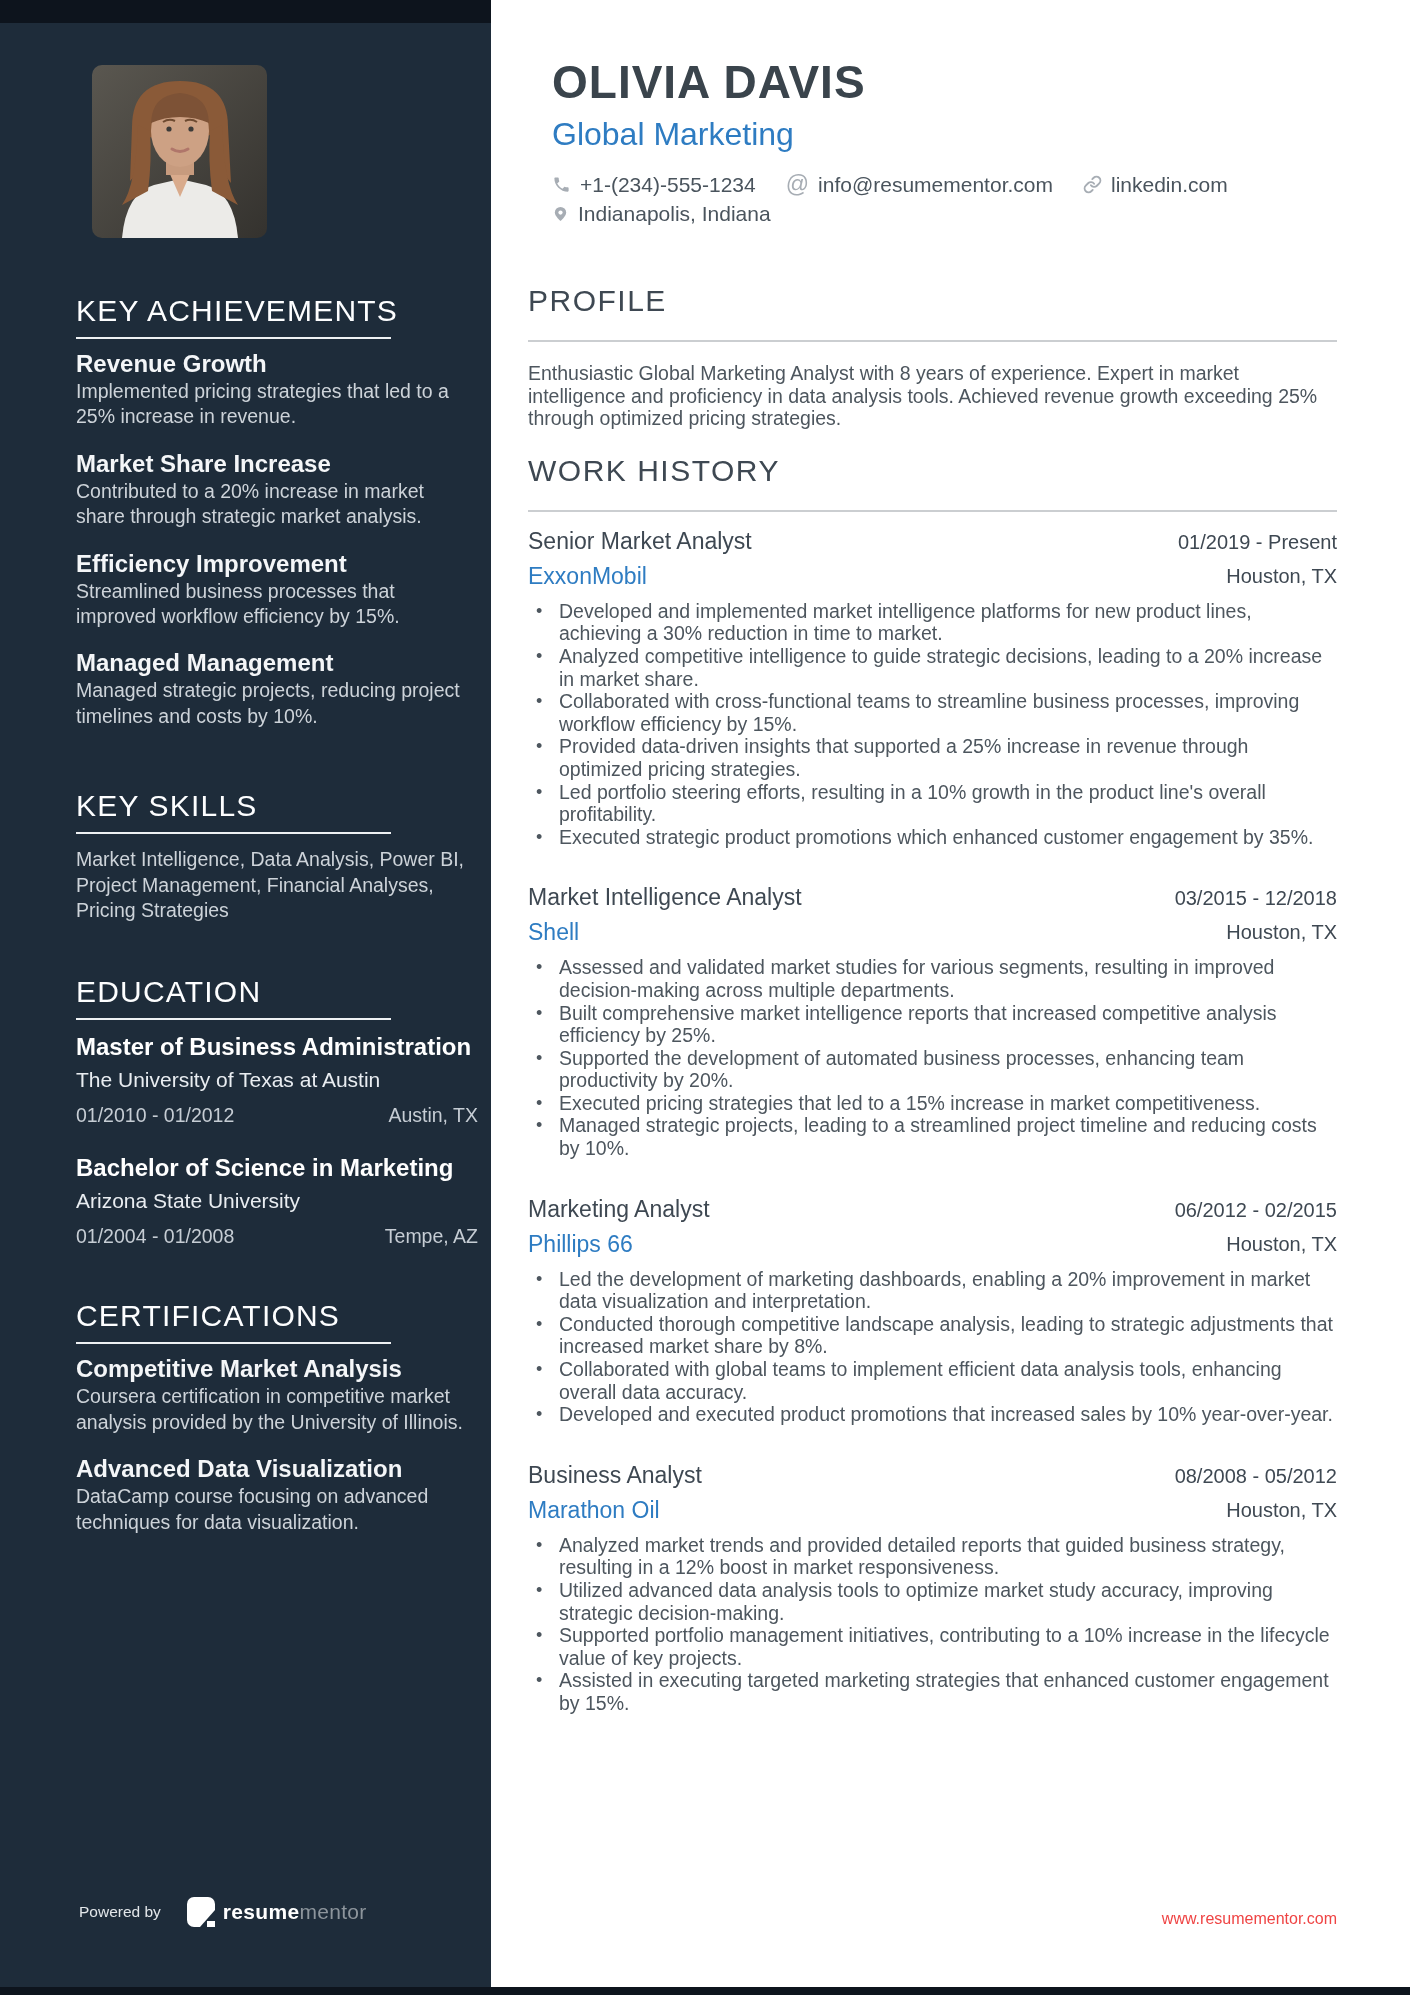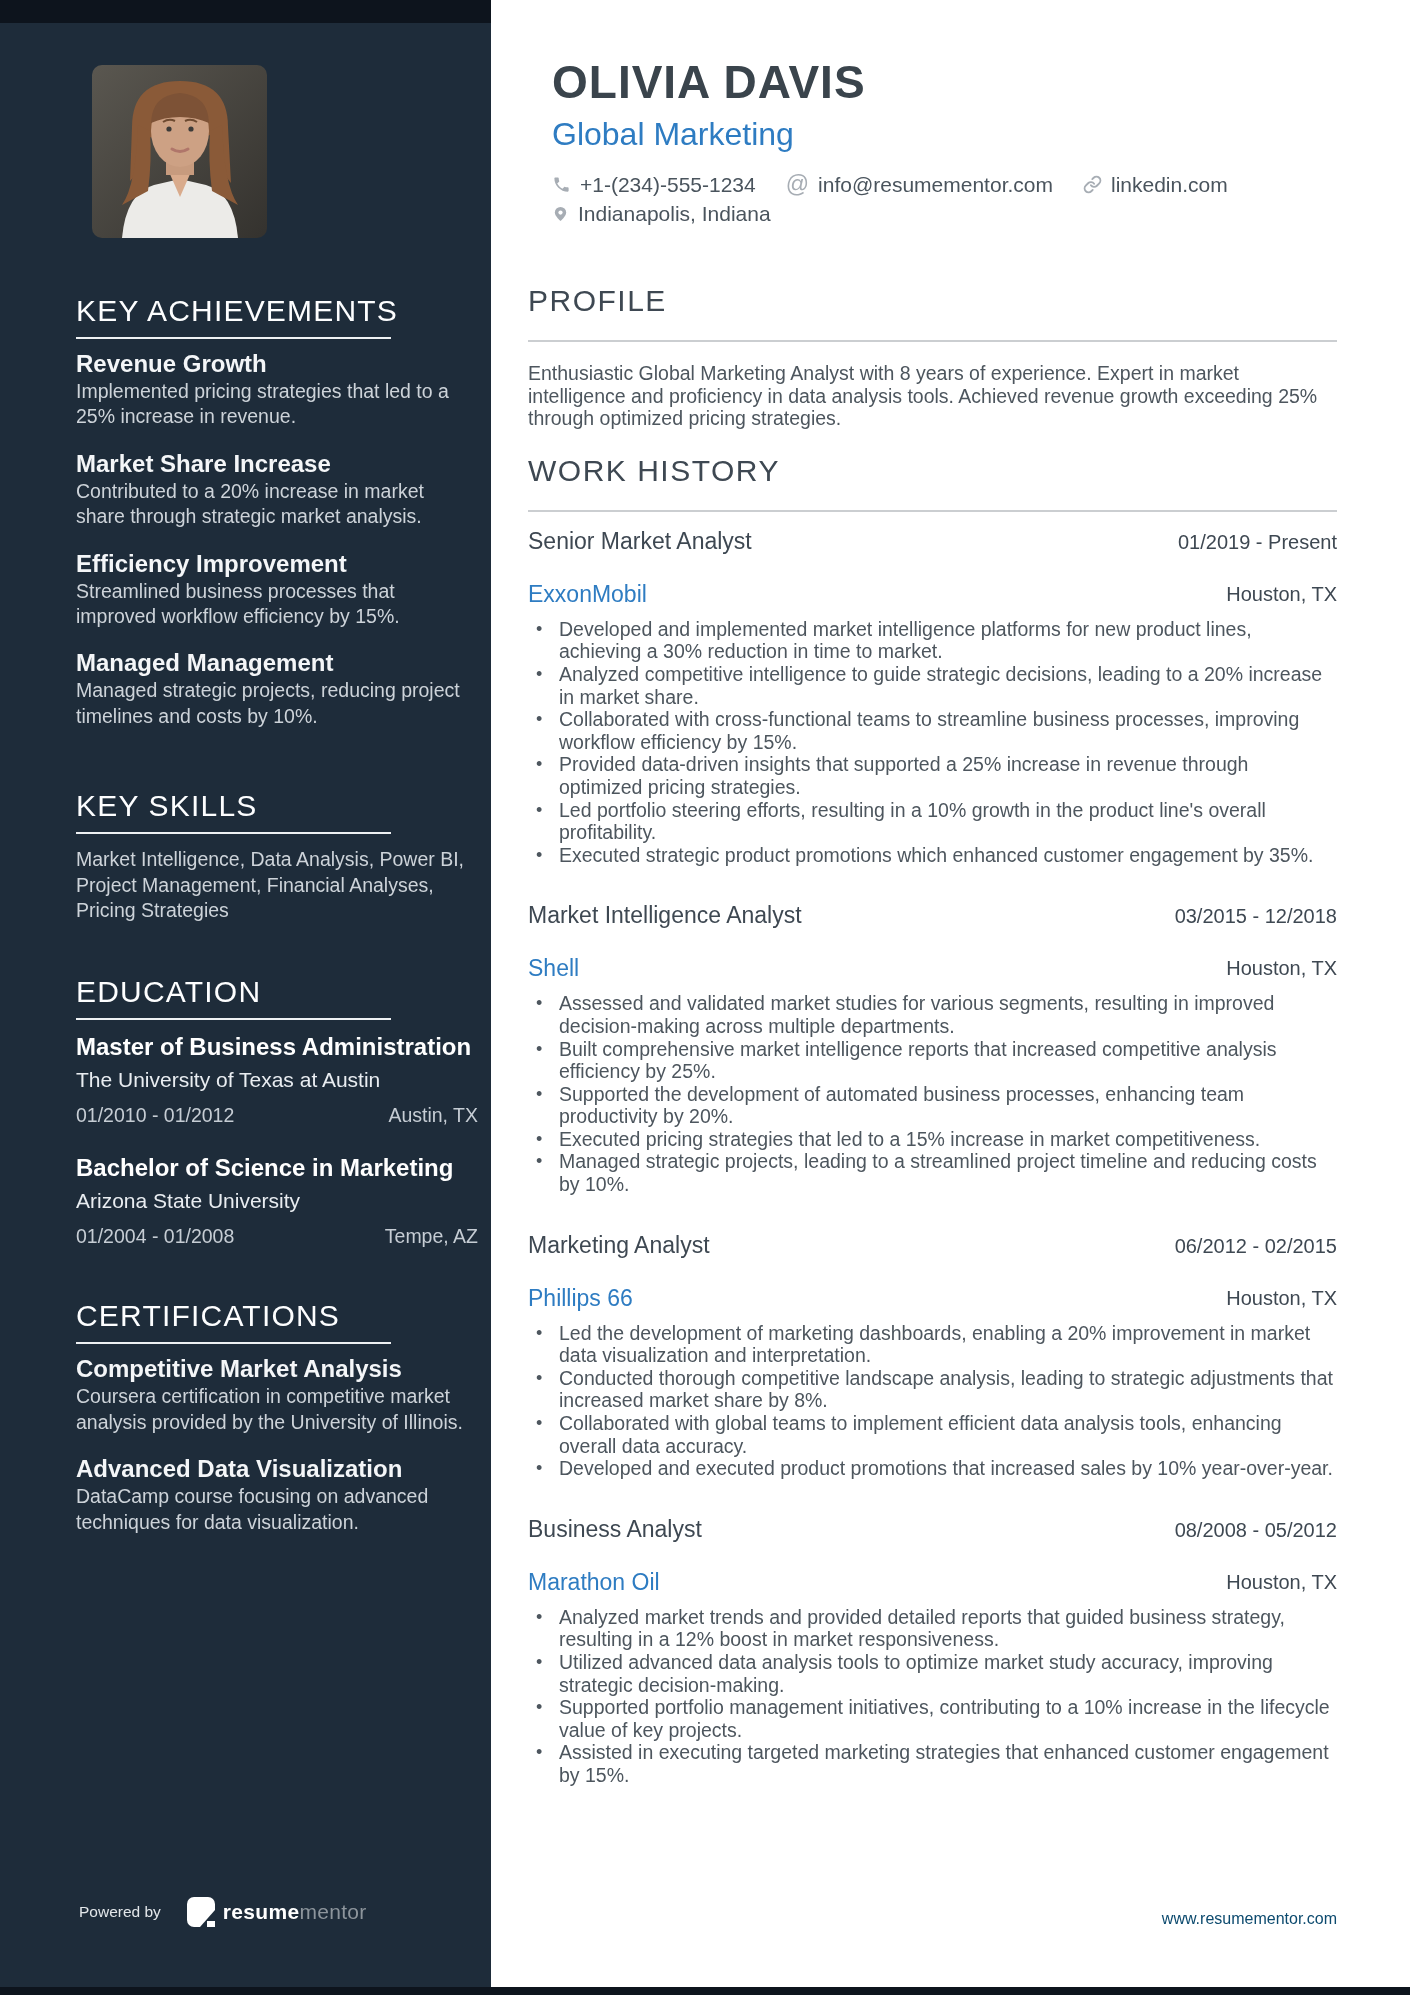--- a/index.html
+++ b/index.html
@@ -41,34 +41,34 @@
   .at-glyph{font-size:23px;color:#a7adb4;}
   .main-h2{margin:0;font-size:30px;line-height:34px;font-weight:500;letter-spacing:1.5px;color:#3e4852;}
   .h2-profile{margin-top:56px;}
   .h2-work{margin-top:24px;}
   .main-rule{height:2px;background:#cbced1;border:0;margin:22px 0 0 0;width:809px;}
   .profile-text{margin:20px 0 0 0;font-size:19.5px;line-height:22.6px;color:#4d565e;}
   .job{margin-top:14px;margin-bottom:34px;}
   .job-top{display:flex;justify-content:space-between;align-items:baseline;line-height:30px;}
   .job-title{font-size:23px;font-weight:500;color:#3e4852;}
   .job-dates{font-size:20px;color:#3e4852;}
-  .job-sub{display:flex;justify-content:space-between;align-items:center;margin-top:22px;line-height:30px;}
+  .job-sub{display:flex;justify-content:space-between;align-items:center;margin-top:4px;line-height:30px;}
   .job-company{font-size:23px;font-weight:500;color:#2e7cc2;}
   .job-loc{font-size:20px;color:#3e4852;}
   .job ul{margin:9px 0 0 0;padding:0;list-style:none;}
   .job li{position:relative;padding-left:31px;font-size:19.5px;line-height:22.6px;color:#4d565e;}
   .job li::before{content:"•";position:absolute;left:8px;top:0;font-size:18px;color:#4d565e;}
   
   .foot-left{position:absolute;left:79px;top:1897px;display:flex;align-items:center;gap:14px;}
   .powered{font-size:15.5px;color:#e3e7ea;}
   .brand{display:flex;align-items:center;gap:8px;margin-left:12px;}
   .brand-text{font-size:21px;letter-spacing:0.3px;}
   .brand-bold{font-weight:700;color:#ffffff;margin-top:39px;}
   .brand-light{font-weight:400;color:#8d959c;}
-  .foot-right{position:absolute;right:73px;top:1910px;font-size:16px;color:#0c4a6e;}
+  .foot-right{position:absolute;right:73px;top:1910px;font-size:16px;color:#ef4444;}
 </style>
 </head>
 <body>
 
 <div class="page">
   <div class="topband"></div>
 
   <aside class="sidebar">
     <div class="photo-wrap">
       <svg width="175" height="173" viewBox="0 0 175 173">

